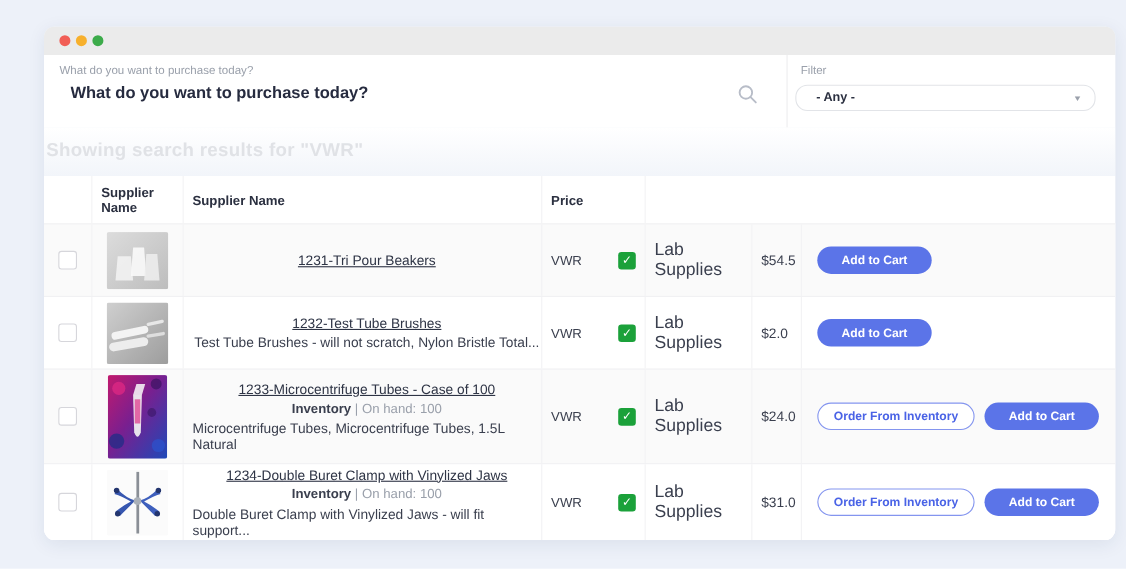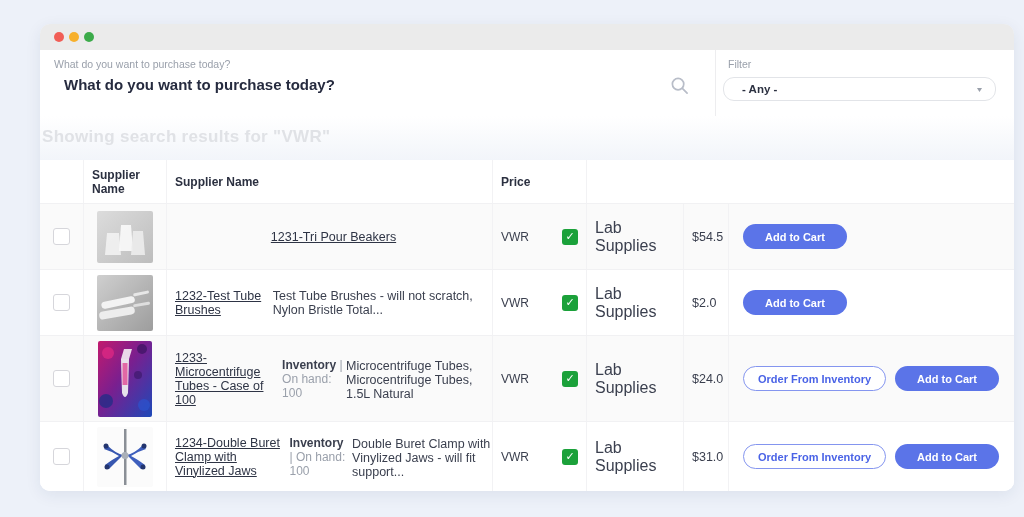--- a/index.html
+++ b/index.html
@@ -64,21 +64,21 @@
   .thead { height:43px; border-top:none; }
   .thead .hcell { font-size:12px; font-weight:bold; color:#2b3040; padding-left:8px; }
   .row-odd { background:#fafafa; }
   .row-even { background:#ffffff; }
   .cell-check { justify-content:center; }
   .checkbox {
     width:17px; height:17px; border:1.5px solid #d6d6db; border-radius:3px;
     background:#fff; cursor:pointer;
   }
   .cell-image { justify-content:center; }
-  .cell-name { flex-direction:row; align-items:flex-start; justify-content:center; padding-left:8px; gap:3px; }
+  .cell-name { flex-direction:column; align-items:flex-start; justify-content:center; padding-left:8px; gap:3px; }
   .item-title {
     font-size:12.5px; color:#2e3445; text-decoration:underline; font-weight:500;
     cursor:pointer;
   }
   .inv-line { font-size:12px; color:#9aa0ab; }
   .inv-line b { color:#3a3f4e; }
   .item-desc { font-size:12.5px; color:#3a3f4e; margin-top:2px; }
   .cell-supplier { justify-content:space-between; padding:0 8px; }
   .supplier-name { font-size:12px; color:#3a3f4e; }
   .verified {

